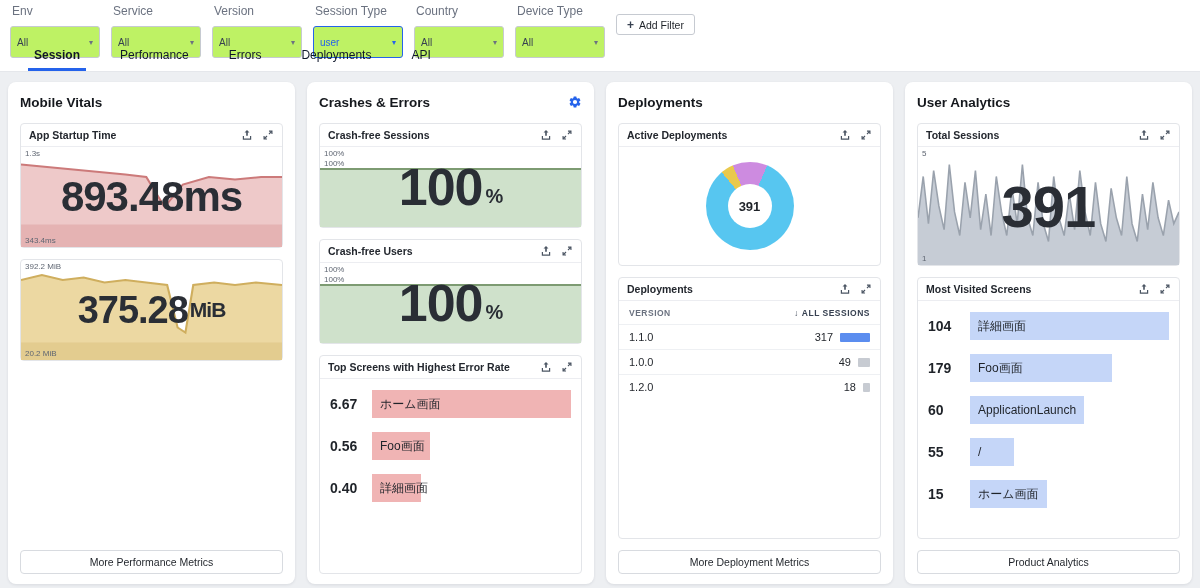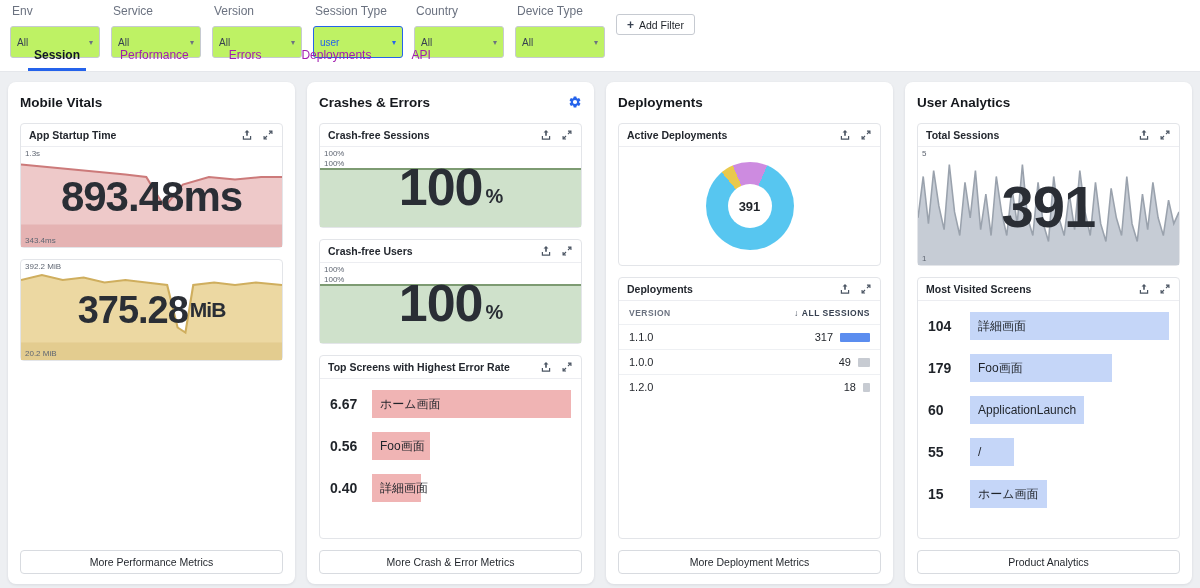--- a/index.html
+++ b/index.html
@@ -19,21 +19,21 @@
   .filter.active .chev { color:#2563eb; }
   .add-filter { margin-top:10px; height:21px; border:1px solid #c6cad1; border-radius:3px;
     background:#fff; font-size:10.5px; color:#1f2329; display:flex; align-items:center;
     gap:5px; padding:0 10px; cursor:pointer; }
   .plus { font-size:12px; font-weight:700; color:#374151; }
 
   
   .tabs { height:34px; background:#fff; border-bottom:1px solid #e5e7eb;
     display:flex; padding-left:14px; }
   .tab { padding:0 20px; display:flex; align-items:center; font-size:12px;
-    color:#a21caf; position:relative; cursor:pointer; }
+    color:#0f172a; position:relative; cursor:pointer; }
   .tab.active { color:#111827; font-weight:700; }
   .tab.active::after { content:''; position:absolute; left:14px; right:14px; bottom:0;
     height:3px; background:#2563eb; }
 
   
   .content { background:#edeff2; height:516px; padding:10px 8px 4px;
     display:flex; gap:12px; overflow:hidden; }
   .col { flex:1; min-width:0; background:#fff; border-radius:8px;
     box-shadow:0 1px 3px rgba(16,24,40,.09); padding:10px 12px;
     display:flex; flex-direction:column; gap:11px; }
@@ -322,21 +322,20 @@
             <div class="bl-val">0.40</div>
             <div class="bl-track">
               <div class="bl-fill" style="width: 24.4888%; background: rgb(240, 180, 180);">
                 <span class="bl-label">詳細画面</span>
               </div>
             </div>
           </div>
         </div>
     </div>
 
-    <button class="col-footer">More Crash &amp; Error Metrics</button>
   </section>
 
   <section class="col">
     <div class="col-head">
       <div class="col-title">Deployments</div>
     </div>
 
     <div class="card">
       <div class="card-head">
         <div class="card-title">Active Deployments</div>

